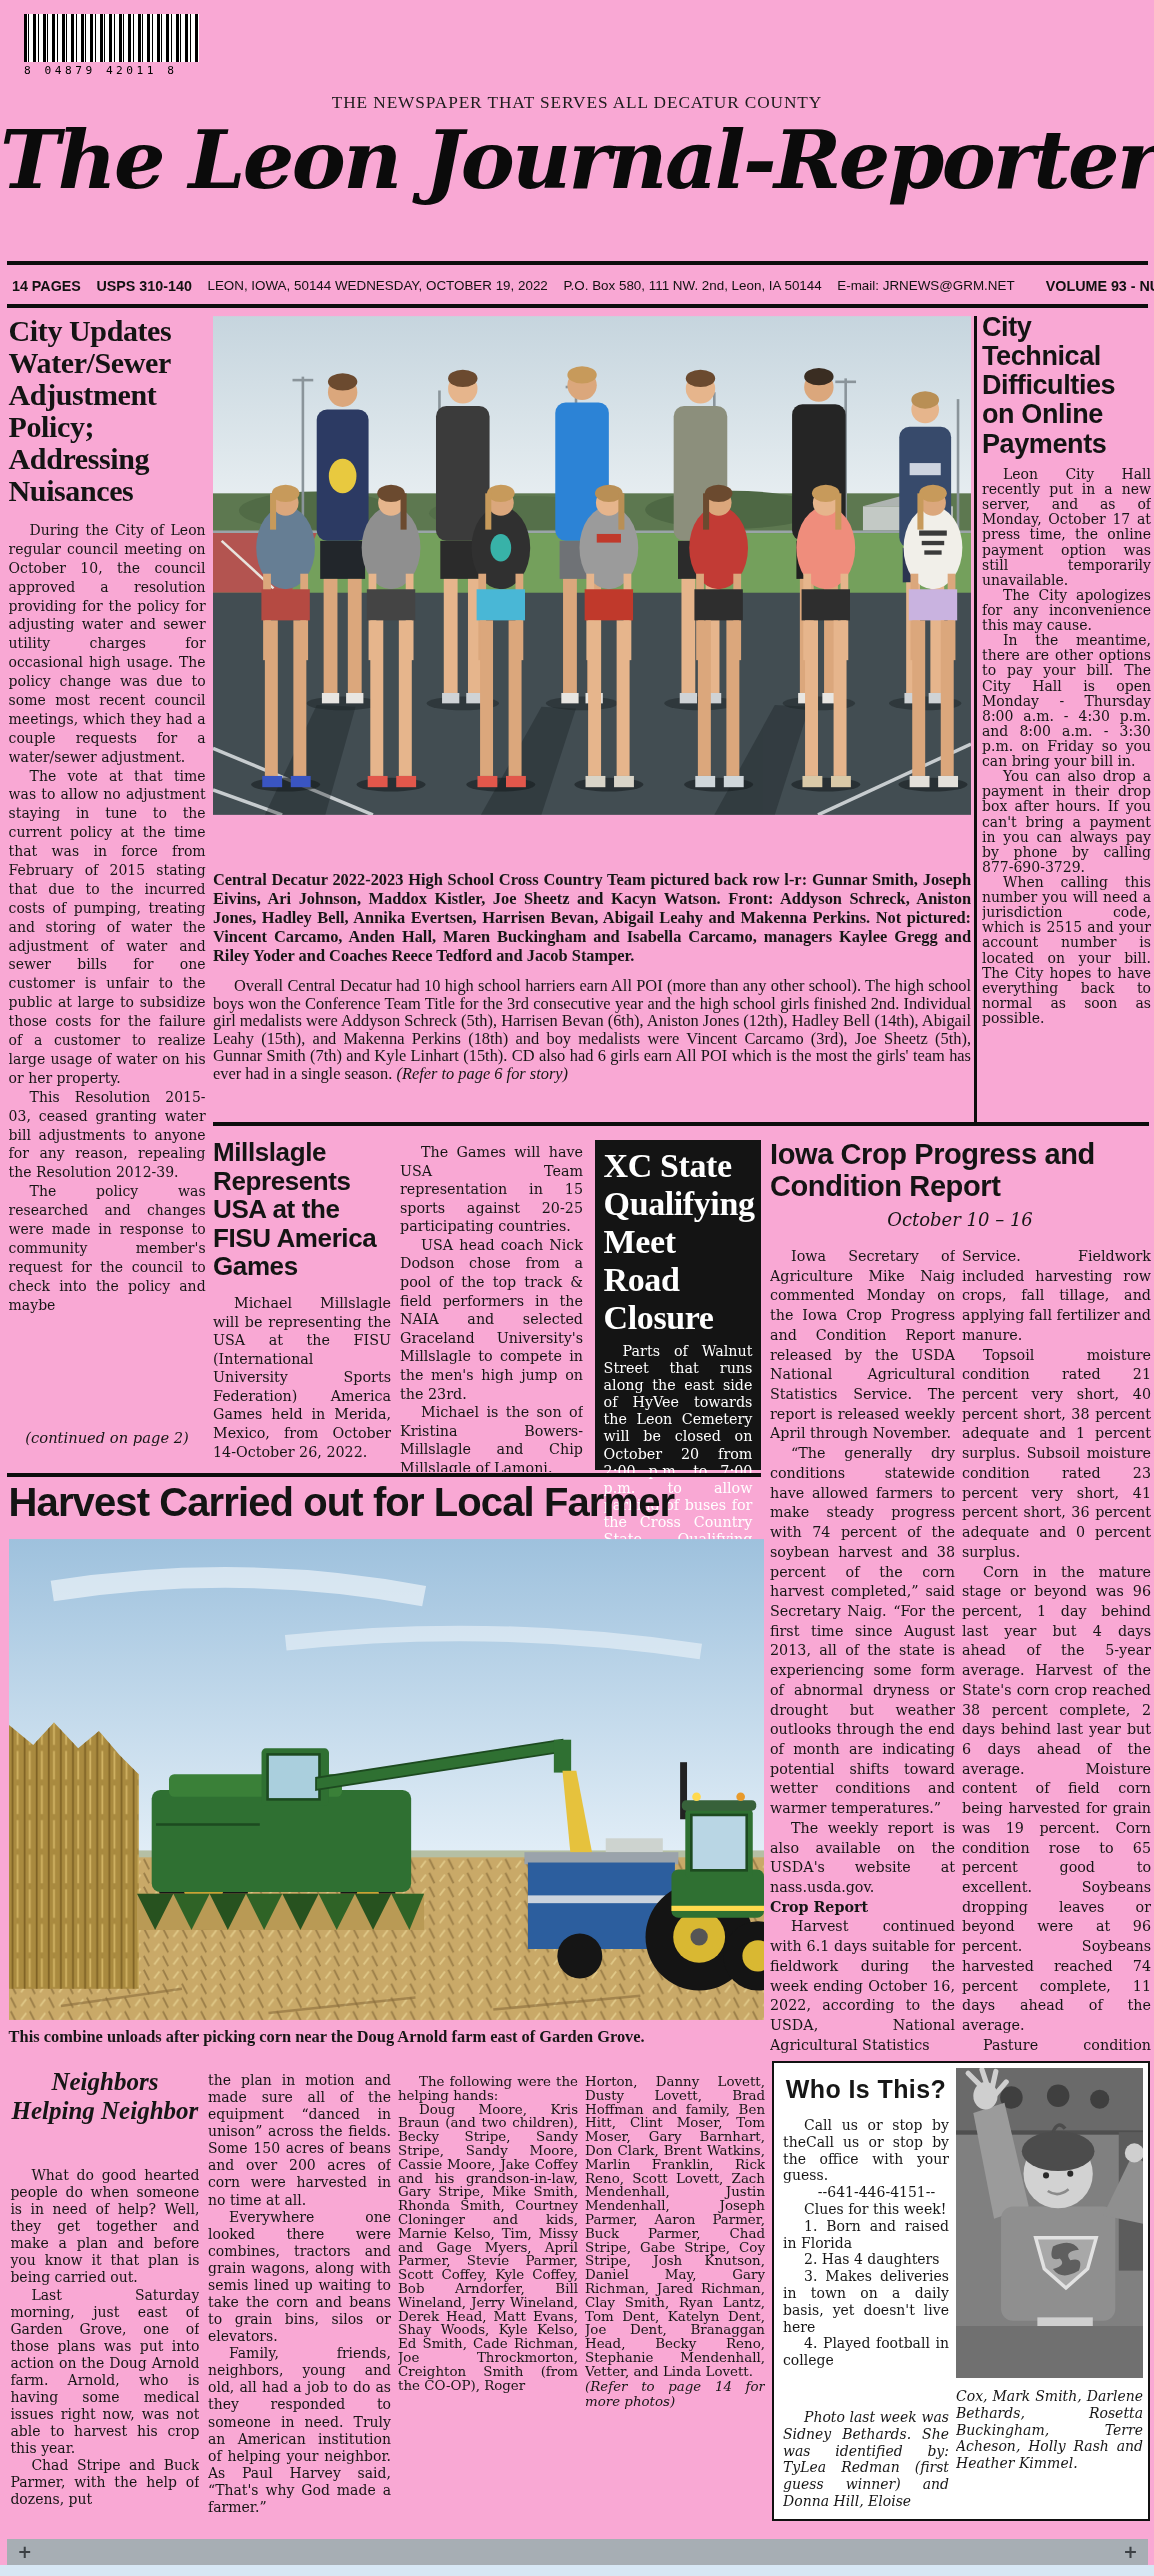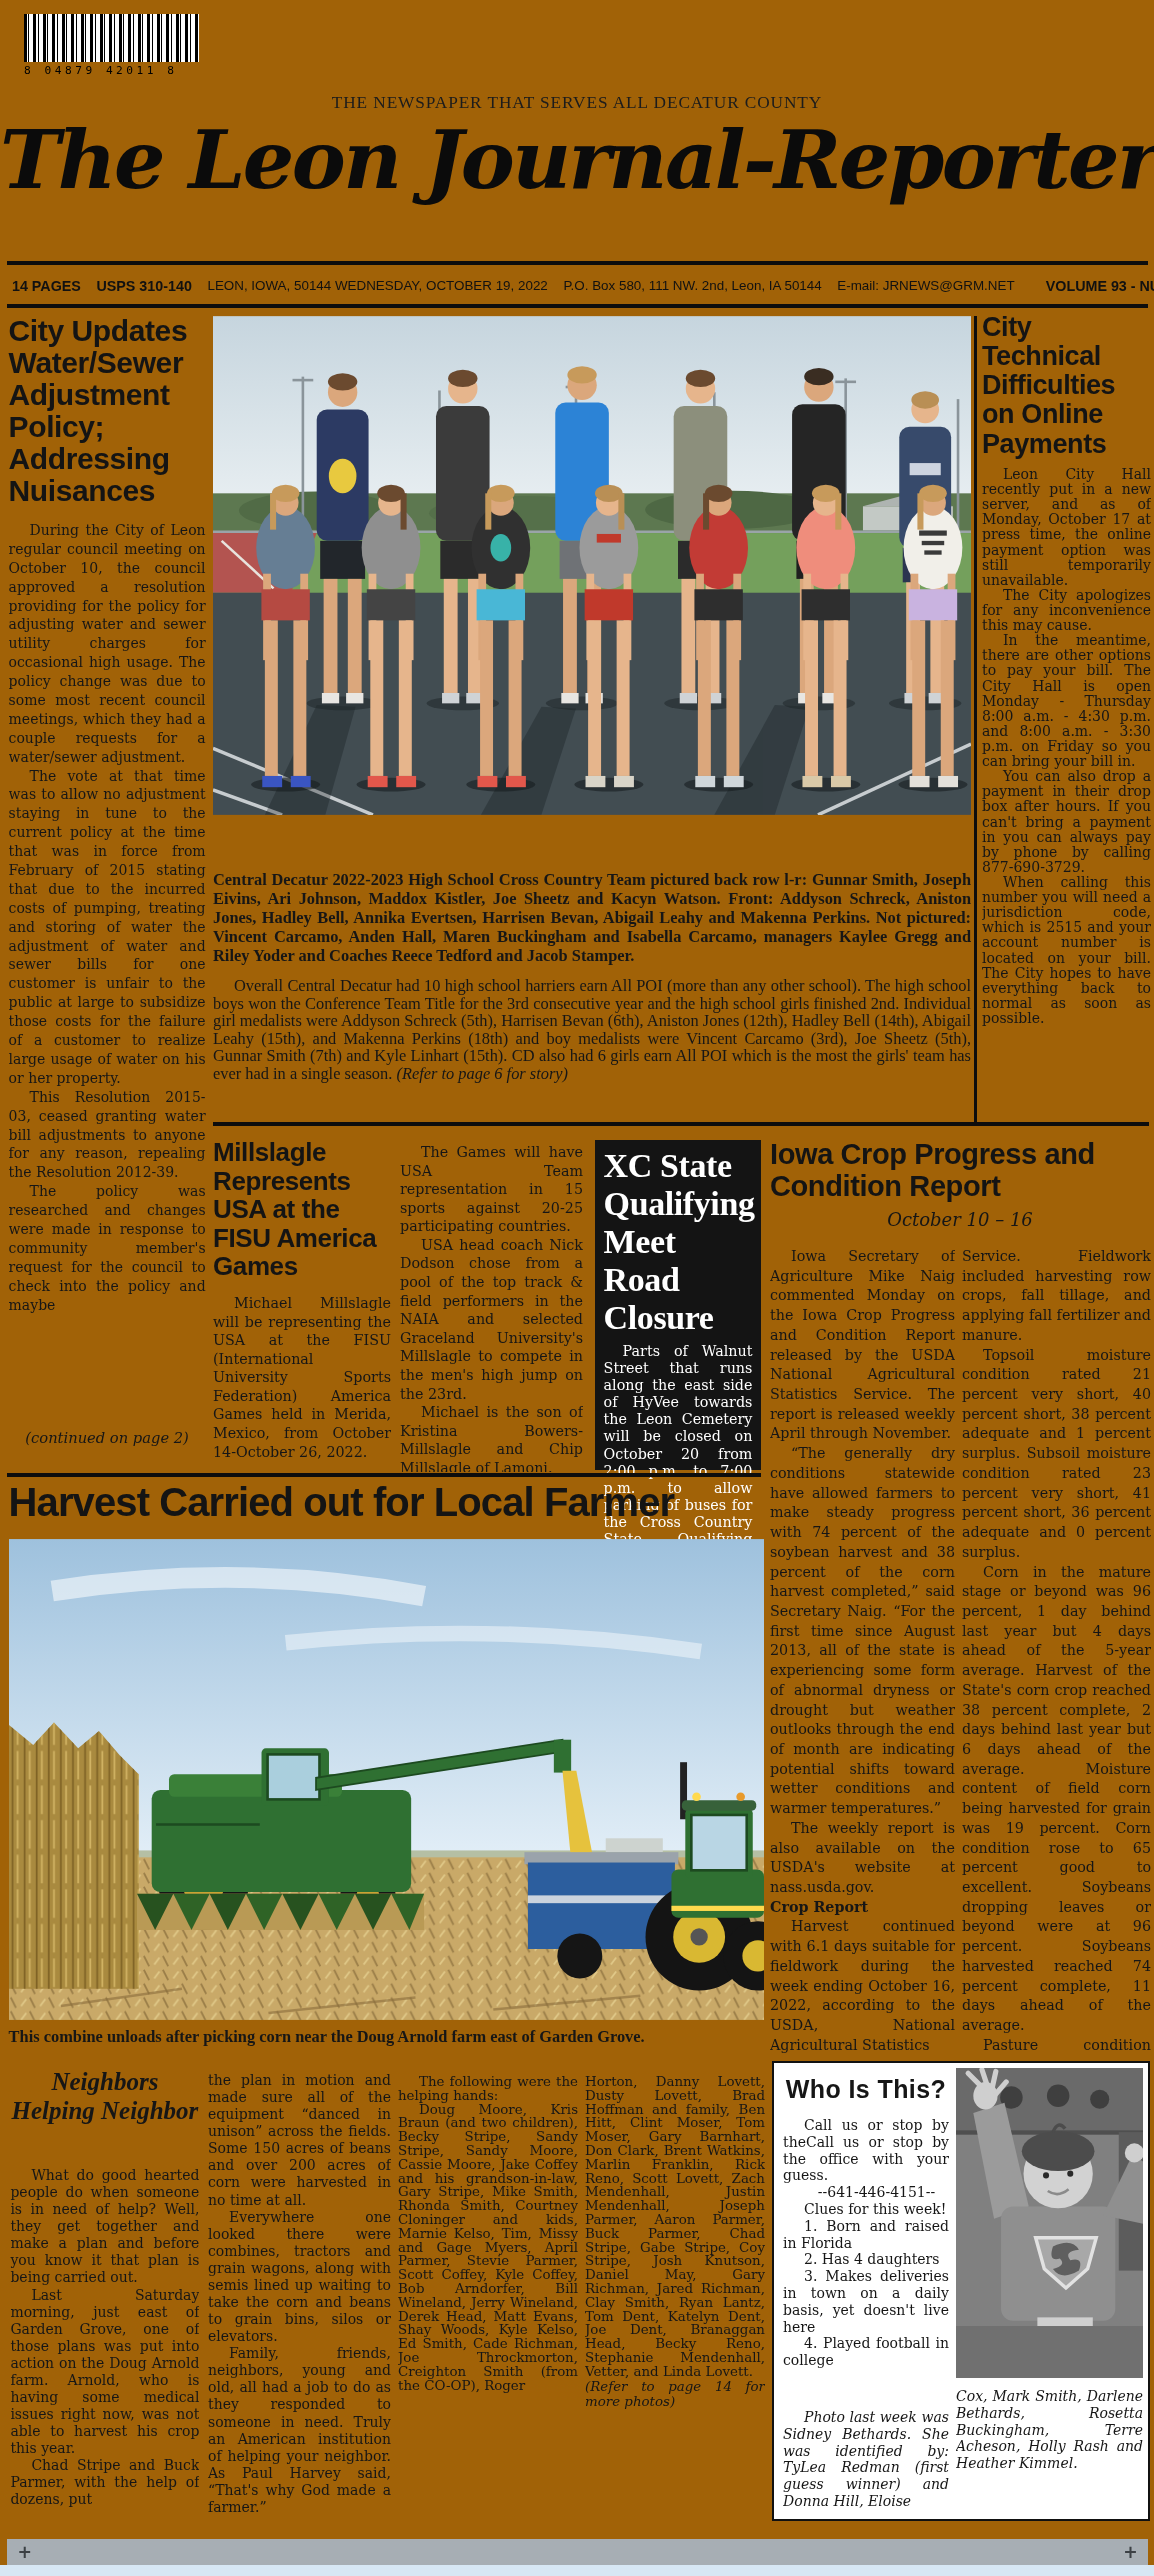--- a/index.html
+++ b/index.html
@@ -1,17 +1,17 @@
 <!DOCTYPE html>
 <html lang="en" style="font-size:14px"><head>
 <meta charset="utf-8">
 <title>The Leon Journal-Reporter</title>
 <style>
   html,body { margin:0; padding:0; background:#ffffff; }
-  .page { position:relative; width:1154px; height:2576px; background:#a16207;
+  .page { position:relative; width:1154px; height:2576px; background:#f9a8d4;
           font-family:"DejaVu Serif", serif; color:#161616; overflow:hidden; }
   .abs { position:absolute; }
 
   
   .barcode { position:absolute; left:24px; top:14px; width:175px; height:67px; }
   .barcode-bars { width:100%; height:48px;
      background:repeating-linear-gradient(90deg,#000 0 2.6px,#fff 2.6px 4.3px,#000 4.3px 5.2px,#fff 5.2px 8.6px,#000 8.6px 12px,#fff 12px 14px,#000 14px 14.7px,#fff 14.7px 19px); }
   .barcode-digits { font-family:"DejaVu Sans Mono", monospace; font-size:11.2px; letter-spacing:3.5px; margin-top:1.7px; color:#000; white-space:nowrap; }
   .tagline { position:absolute; left:0; top:93px; width:1154px; text-align:center;
      font-family:"Liberation Serif", serif; font-size:17.3px; letter-spacing:0.9px; color:#1c1c1c; }
@@ -71,21 +71,21 @@
     <span class="b">14 PAGES</span>
     <span class="b">USPS 310-140</span>
     <span>LEON, IOWA, 50144 WEDNESDAY, OCTOBER 19, 2022</span>
     <span>P.O. Box 580, 111 NW. 2nd, Leon, IA 50144</span>
     <span>E-mail: JRNEWS@GRM.NET</span>
     <span class="grow"></span>
     <span class="b">VOLUME 93 - NUMBER 38</span>
   </div>
   <div class="rule" style="left:7px; top:304px; width:1141px; height:3.5px;"></div>
 
-  <div class="abs headline" style="left:8.6px; top:315px; width:199px; font-size:30px; line-height:1.07;">City Updates Water/Sewer Adjustment Policy; Addressing Nuisances</div>
+  <div class="abs headline" style="left:8.6px; top:315px; width:199px; font-size:30px; line-height:1.07;font-family:Liberation Serif, serif;">City Updates Water/Sewer Adjustment Policy; Addressing Nuisances</div>
   <div class="abs bodytext col-left" style="left:8.6px; top:521px; width:197px; height:899px; overflow:hidden;">
     <p>During the City of Leon regular council meeting on October 10, the council approved a resolution providing for the policy for adjusting water and sewer utility charges for occasional high usage. The policy change was due to some most recent council meetings, which they had a couple requests for a water/sewer adjustment.</p>
     <p>The vote at that time was to allow no adjustment staying in tune to the current policy at the time that was in force from February of 2015 stating that due to the incurred costs of pumping, treating and storing of water the adjustment of water and sewer bills for one customer is unfair to the public at large to subsidize those costs for the failure of a customer to realize large usage of water on his or her property.</p>
     <p>This Resolution 2015-03, ceased granting water bill adjustments to anyone for any reason, repealing the Resolution 2012-39.</p>
     <p>The policy was researched and changes were made in response to community member's request for the council to check into the policy and maybe</p>
   </div>
   <div class="abs continued" style="left:8.6px; top:1429px; width:197px;">(continued on page 2)</div>
 
   <figure class="abs" style="left:213px; top:316px; width:758px; height:499px;">
     <svg width="758" height="499" viewBox="0 0 877 577">

